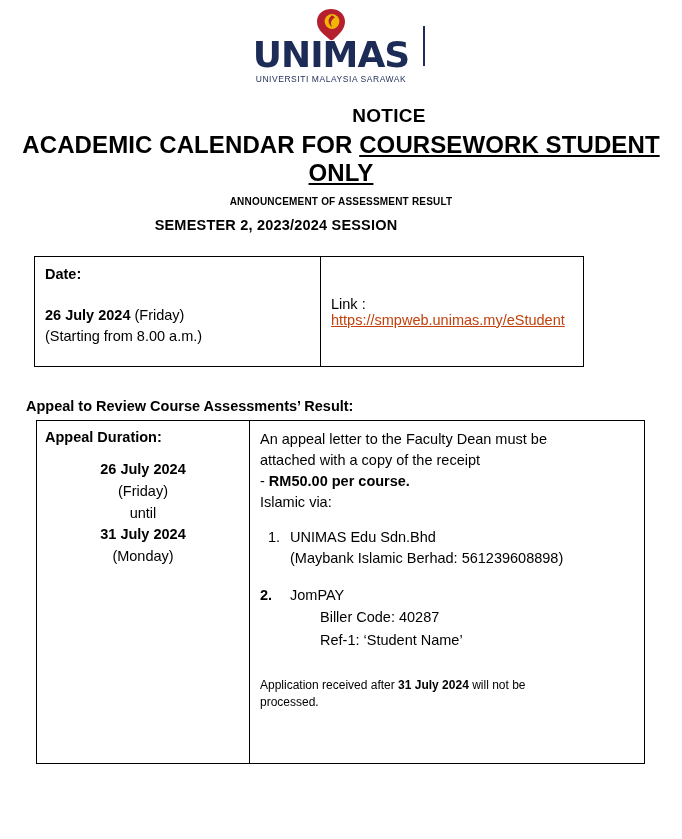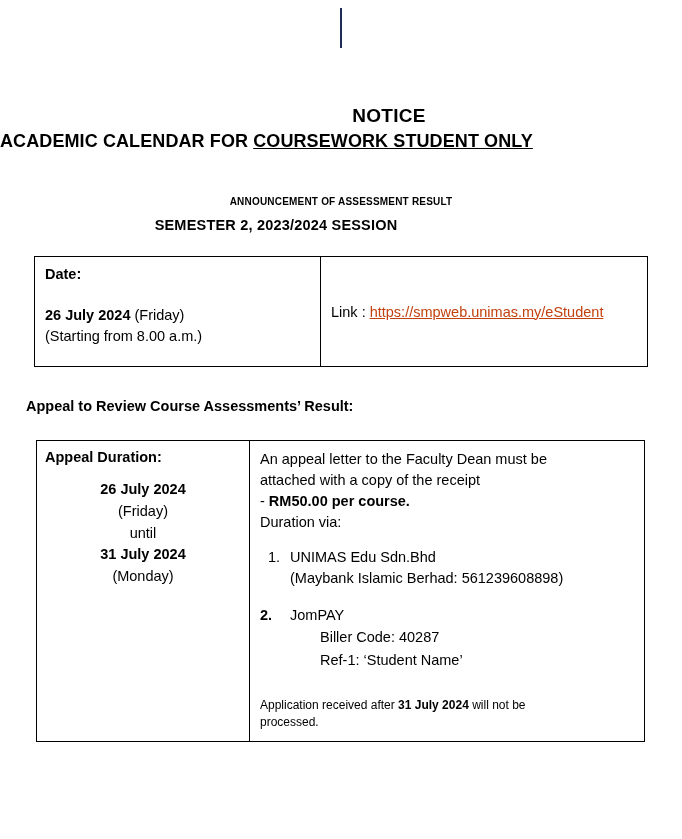--- a/index.html
+++ b/index.html
@@ -85,24 +85,24 @@
     font-weight: bold;
     font-size: 19px;
     letter-spacing: 0.3px;
     margin-left: 48px;
   }
   .calendar-title {
     position: absolute;
     left: 0;
     top: 131px;
     width: 682px;
-    text-align: left;
+    text-align: center;
     font-family: "Liberation Sans", sans-serif;
     font-weight: bold;
-    font-size: 18px;
+    font-size: 24px;
     letter-spacing: 0.1px;
   }
   .calendar-title .u { text-decoration: underline; }
 
   .announce-1 {
     position: absolute;
     left: 0;
     top: 196px;
     width: 682px;
     text-align: center;
@@ -119,21 +119,21 @@
     font-weight: bold;
     font-size: 14.5px;
     letter-spacing: 0.2px;
   }
 
   
   .table-date {
     position: absolute;
     left: 34px;
     top: 256px;
-    width: 614px;
+    width: 550px;
     height: 111px;
     border-collapse: collapse;
     table-layout: fixed;
   }
   .table-date td {
     border: 1px solid #000;
     vertical-align: top;
     padding: 0;
   }
   .cell-date { width: 275px; padding: 8px 0 0 10px !important; }
@@ -166,23 +166,23 @@
     left: 26px;
     top: 398px;
     font-weight: bold;
     font-size: 14.5px;
   }
 
   
   .table-appeal {
     position: absolute;
     left: 36px;
-    top: 440px;
+    top: 420px;
     width: 609px;
-    height: 302px;
+    height: 344px;
     border-collapse: collapse;
     table-layout: fixed;
   }
   .table-appeal td {
     border: 1px solid #000;
     vertical-align: top;
     padding: 0;
   }
   .cell-duration {
     width: 196px;
@@ -246,20 +246,32 @@
     font-size: 12px;
     line-height: 1.45;
   }
   .final-para b { font-weight: bold; }
 </style>
 </head>
 <body>
 
 <div class="logo-block">
   <div class="logo-inner">
+    <div class="logo-left">
+      <div class="logo-emblem">
+        <svg width="46" height="34" viewBox="0 0 46 34" xmlns="http://www.w3.org/2000/svg">
+          <path d="M23 1 C30 1 37 5.5 37 13.5 C37 22 30 27 25.5 31.5 C24.5 32.6 22.6 32.6 21.6 31.5 C17 27 9 22.5 9 13.5 C9 5.5 16 1 23 1 Z" fill="#b51f2e"></path>
+          <path d="M23 4.5 C16.5 4.5 12 9 12 14 C12 19.5 17 23.5 21 27.5 L23 29.4 L24 27 C20 24.5 16.5 21 16.5 16.5 C16.5 11.5 19 8 23 4.5 Z" fill="#b51f2e"></path>
+          <circle cx="24" cy="13.5" r="7.4" fill="#f2b705"></circle>
+          <path d="M24 7.2 C21.4 9.3 20.3 11.4 20.6 13.7 C20.9 16.1 22.5 17.8 24.6 19.6 C23.1 17.1 22.6 15.2 23.3 13.4 C23.9 11.8 25.2 10.6 27 9.6 C26.2 8.5 25.2 7.7 24 7.2 Z" fill="#b51f2e"></path>
+        </svg>
+      </div>
+      <div class="logo-wordmark">UNIMAS</div>
+      <div class="logo-tagline">UNIVERSITI MALAYSIA SARAWAK</div>
+    </div>
     <div class="logo-divider"></div>
   </div>
 </div>
 
 <div class="notice-title">NOTICE</div>
 <div class="calendar-title"><span>ACADEMIC CALENDAR FOR </span><span class="u">COURSEWORK STUDENT ONLY</span></div>
 
 <div class="announce-1">ANNOUNCEMENT OF ASSESSMENT RESULT</div>
 <div class="announce-2">SEMESTER 2, 2023/2024 SESSION</div>
 
@@ -291,21 +303,21 @@
         <div>until</div>
         <div class="b">31 July 2024</div>
         <div>(Monday)</div>
       </div>
     </td>
     <td class="cell-detail">
       <div class="detail-para">
         <div>An appeal letter to the Faculty Dean must be</div>
         <div>attached with a copy of the receipt</div>
         <div><span>- </span><b>RM50.00 per course.</b></div>
-        <div>Duration via:</div>
+        <div>Islamic via:</div>
       </div>
 
       <ul class="pay-list">
         <li class="pay-item-1">
           <span class="num">1.</span>
           <div>UNIMAS Edu Sdn.Bhd</div>
           <div>(Maybank Islamic Berhad: 561239608898)</div>
         </li>
         <li class="pay-item-2">
           <span class="num">2.</span>

